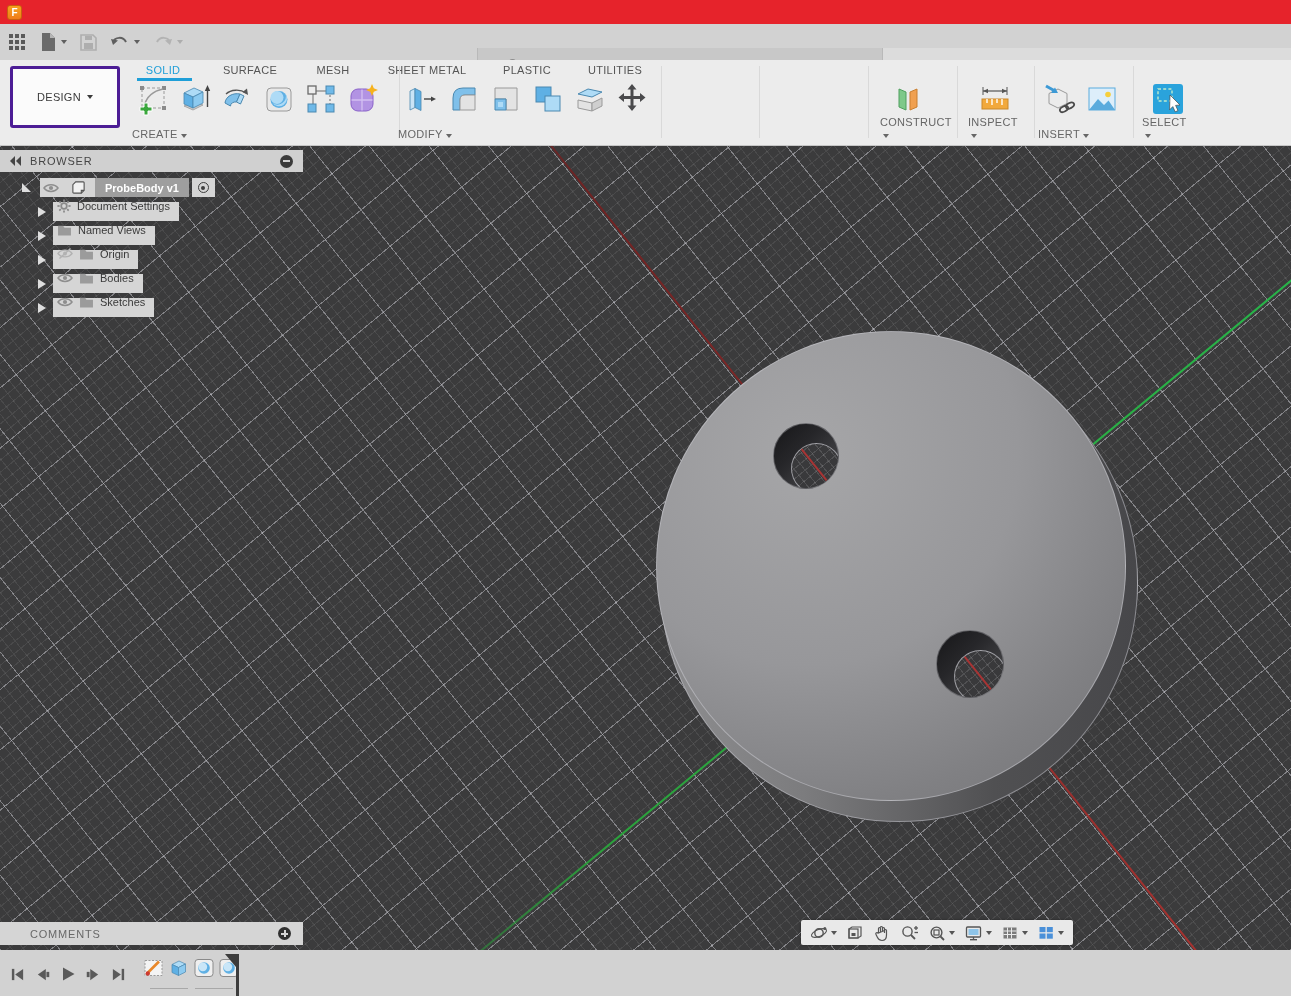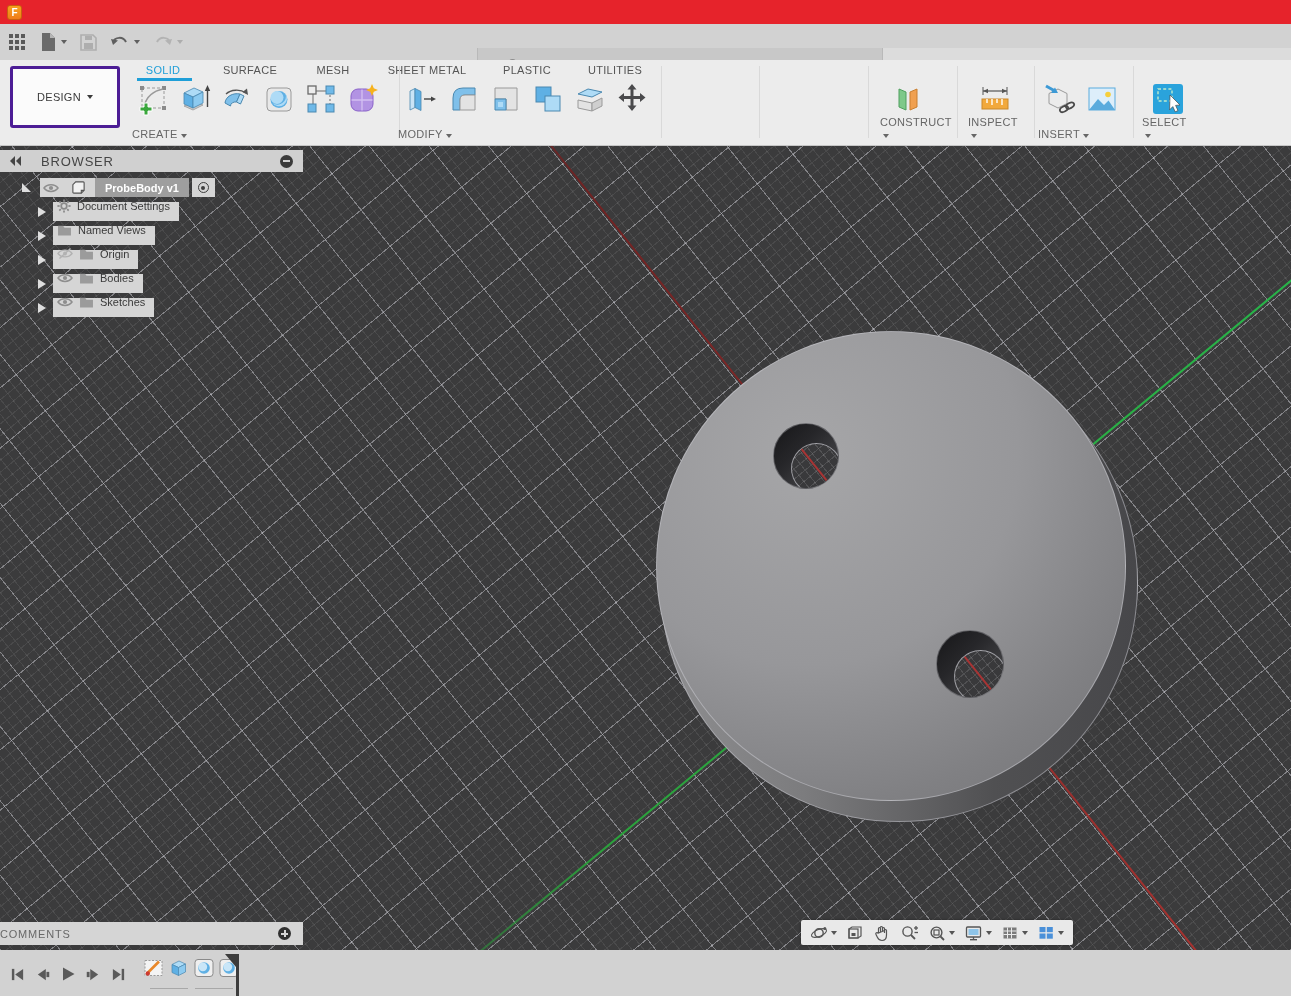--- a/index.html
+++ b/index.html
@@ -54,38 +54,38 @@
     background:linear-gradient(135deg,#161618 0%,#27272a 40%,#3d3d40 70%,#4a4a4d 100%);
     border:1px solid rgba(200,200,206,.35); }
   .hole .through { position:absolute; width:80%; height:80%; right:-6%; bottom:-9%; border-radius:50%; overflow:hidden;
     background-color:#39393b; border:1px solid rgba(222,222,228,.6);
     background-image:
       repeating-linear-gradient(51.3deg,  rgba(255,255,255,.12) 0 1px, transparent 1px 8px),
       repeating-linear-gradient(-39.6deg, rgba(255,255,255,.12) 0 1px, transparent 1px 8px); }
   .hole .redseg { position:absolute; width:150%; height:2px; left:-25%; top:46%; transform:rotate(51.3deg); background:#a83434; }
   
   .browser-header { position:absolute; left:0; top:150px; width:303px; height:22px; background:#d0d0d0; display:flex; align-items:center; z-index:10; }
-  .browser-header .hdr-label { font-size:13px; color:#454545; letter-spacing:.8px; margin-left:18px; }
+  .browser-header .hdr-label { font-size:11px; color:#454545; letter-spacing:.8px; margin-left:7px; }
   .collapse-ic { margin-left:10px; display:flex; }
   .minus-circle { margin-left:auto; margin-right:10px; width:13px; height:13px; border-radius:50%; background:#3a3a3a; position:relative; }
   .minus-circle::after { content:""; position:absolute; left:3px; top:5.5px; width:7px; height:2px; background:#d0d0d0; }
   .btree { position:absolute; left:0; top:178px; z-index:10; font-size:11px; color:#3a3a3a; }
   .brow { display:flex; align-items:center; height:19px; margin-bottom:5px; }
   .tri-exp { width:0; height:0; border-top:9px solid transparent; border-right:9px solid #dedede; margin-left:22px; transform:rotate(90deg); }
   .tri-col { width:0; height:0; border-top:5px solid transparent; border-bottom:5px solid transparent; border-left:8px solid #dedede; margin-left:38px; }
   .chip { display:flex; align-items:center; background:#d5d5d5; height:19px; margin-left:7px; padding:0 9px 12px 4px; gap:6px; }
   .chip.root { padding:0; }
   .chip.root .cell { padding:0 3px; display:flex; align-items:center; }
   .root-label { background:#9e9e9e; color:#fff; font-weight:bold; height:19px; display:flex; align-items:center; padding:0 10px; }
   .radio-chip { display:flex; align-items:center; justify-content:center; background:#d5d5d5; width:23px; height:19px; margin-left:3px; }
   .radio-ic { width:11px; height:11px; border:1.5px solid #3f3f3f; border-radius:50%; display:flex; align-items:center; justify-content:center; }
   .radio-ic::after { content:""; width:4px; height:4px; background:#3f3f3f; border-radius:50%; }
   
   .comments { position:absolute; left:0; top:922px; width:303px; height:23px; background:#d5d5d5; display:flex; align-items:center; z-index:10; }
-  .comments .c-label { font-size:11px; color:#686868; letter-spacing:.8px; }
+  .comments .c-label { font-size:11px; color:#686868; letter-spacing:.8px; margin-left:30px; }
   .plus-circle { margin-left:auto; margin-right:12px; width:13px; height:13px; border-radius:50%; background:#303030; position:relative; }
   .plus-circle::after { content:""; position:absolute; left:3px; top:5.5px; width:7px; height:2px; background:#d5d5d5; }
   .plus-circle::before { content:""; position:absolute; left:5.5px; top:3px; width:2px; height:7px; background:#d5d5d5; }
   
   .navbar { position:absolute; left:801px; top:920px; height:25px; background:#e9e9e9; border-radius:2px; display:flex; align-items:center; padding:0 7px; gap:5px; z-index:10; box-shadow:0 0 3px rgba(0,0,0,.35); }
   .nav-item { display:flex; align-items:center; gap:3px; padding:0 2px; }
   .nav-item .caret { border-top-color:#555; }
   
   .timeline { position:absolute; left:0; top:950px; width:1291px; height:46px; background:#d2d2d2; }
   .tl-controls { position:absolute; left:10px; top:16px; display:flex; gap:10px; align-items:center; }

